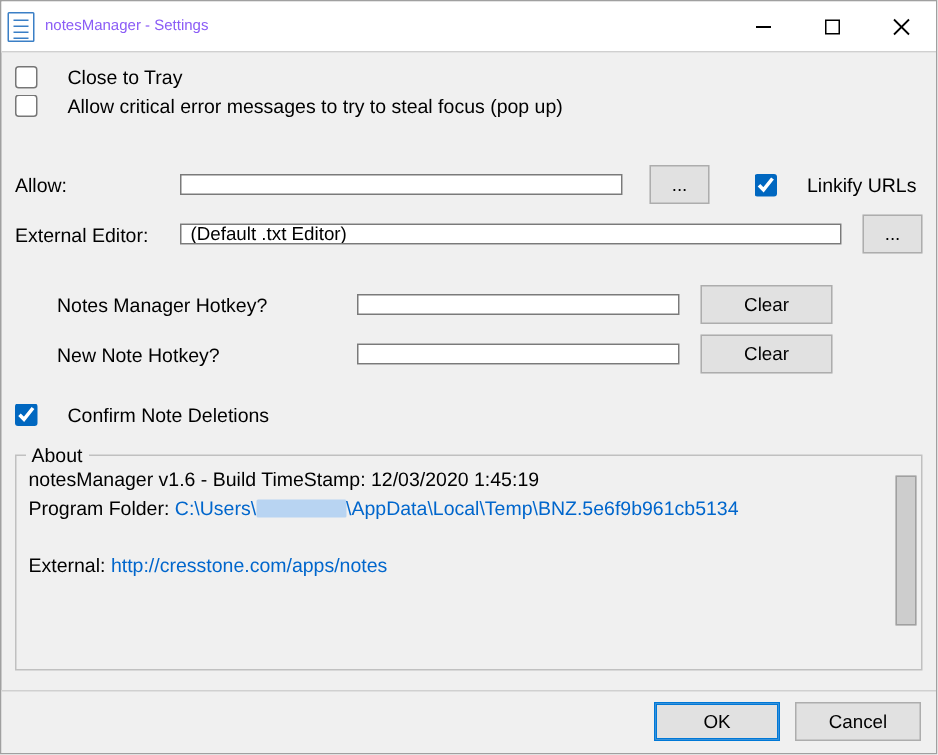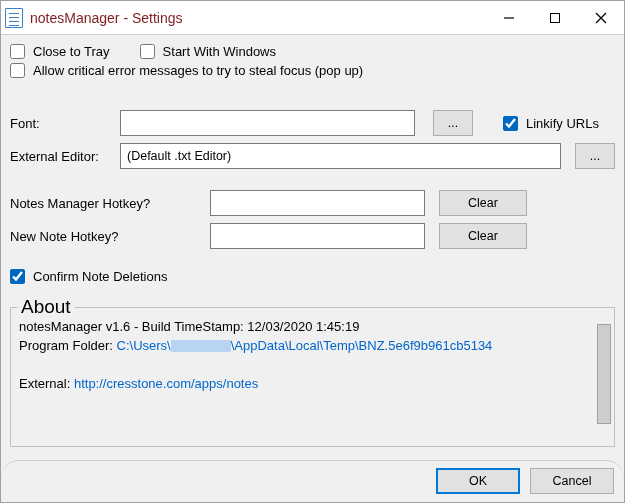--- a/index.html
+++ b/index.html
@@ -45,22 +45,22 @@
     left: 3px; right: 3px;
     height: 1px;
     background: #3a7fc6;
   }
   .titlebar .app-icon::before { top: 4px; }
   .titlebar .app-icon::after  { top: 8px; }
   .titlebar .app-icon > span::before { top: 12px; }
   .titlebar .app-icon > span::after  { top: 16px; }
   .titlebar .title {
     flex: 1;
-    font-size: 14px;
-    color: #7f1d1d;
+    font-size: 10px;
+    color: #8b5cf6;
   }
   .titlebar .ctl {
     width: 46px; height: 34px;
     display: flex; align-items: center; justify-content: center;
     font-size: 14px;
   }
   .titlebar .ctl.close { font-size: 16px; }
   .max-glyph {
     width: 10px; height: 10px; border: 1px solid #000; display: inline-block;
   }
@@ -74,42 +74,42 @@
   }
 
   .checkrow {
     display: flex;
     align-items: center;
     gap: 30px;
     margin-bottom: 4px;
   }
   label.cb {
     display: flex;
-    gap: 8px;
+    gap: 20px;
     font-size: 13px;
   }
   input[type=checkbox] {
     width: 15px; height: 15px;
     margin: 0;
     accent-color: #0067c0;
   }
 
   .form-rows { margin-top: 28px; }
   .form-row {
     display: flex;
     align-items: center;
     margin-bottom: 7px;
   }
   .form-label {
     width: 110px;
     min-width: 110px;
     font-size: 13px;
   }
   .field-input {
-    height: 26px;
+    height: 14px;
     border: 1px solid #7a7a7a;
     background: #fff;
     padding: 2px 6px;
     font-family: inherit;
     font-size: 12.5px;
     color: #000;
   }
   .btn {
     height: 26px;
     border: 1px solid #adadad;
@@ -120,32 +120,32 @@
     cursor: default;
     min-width: 60px;
   }
   .btn.browse { min-width: 40px; width: 40px; }
   .btn.big { min-width: 84px; }
   .btn.primary {
     border: 1px solid #0078d7;
     outline: 1px solid #0078d7;
     outline-offset: -2px;
   }
-  .hotkey-label { width: 200px; min-width: 200px; }
+  .hotkey-label { width: 200px; min-width: 200px; margin-left: 28px; }
 
   fieldset.about {
     border: 1px solid #c0c0c0;
     margin: 8px 0 4px 0;
     padding: 0;
     flex: 1;
     display: flex;
     min-height: 0;
   }
   fieldset.about legend {
-    font-size: 19px;
+    font-size: 13px;
     padding: 0 4px;
     margin-left: 6px;
   }
   .about-body {
     flex: 1;
     padding: 0 6px 6px 8px;
     font-size: 13px;
     line-height: 1.45;
     overflow: hidden;
     word-break: break-word;
@@ -173,21 +173,20 @@
     border-radius: 1px;
   }
 
   .footer {
     padding: 7px 10px 8px 27px;
     display: flex;
     justify-content: flex-end;
     gap: 10px;
     border-top: 1px solid #d0d0d0;
     background: #f0f0f0;
-    border-radius: 18px;
   }
 </style>
 </head>
 <body>
 
 <div class="window">
 
   <div class="titlebar">
     <span class="app-icon"><span></span></span>
     <span class="title">notesManager - Settings</span>
@@ -207,36 +206,32 @@
     </div>
   </div>
 
   <div class="client">
 
     <div class="checkrow">
       <label class="cb">
         <input type="checkbox" style="">
         <span>Close to Tray</span>
       </label>
-      <label class="cb">
-        <input type="checkbox" style="">
-        <span>Start With Windows</span>
-      </label>
     </div>
     <div class="checkrow">
       <label class="cb">
         <input type="checkbox" style="">
         <span>Allow critical error messages to try to steal focus (pop up)</span>
       </label>
     </div>
 
     <div class="form-rows">
 
       <div class="form-row">
-        <span class="form-label">Font:</span>
+        <span class="form-label">Allow:</span>
         <input class="field-input" style="width: 295px;" type="text" value="">
         <div style="width:18px"></div>
         <button class="btn browse">...</button>
         <div style="width:30px"></div>
         <label class="cb">
           <input type="checkbox" checked="" style="">
           <span>Linkify URLs</span>
         </label>
       </div>
 

